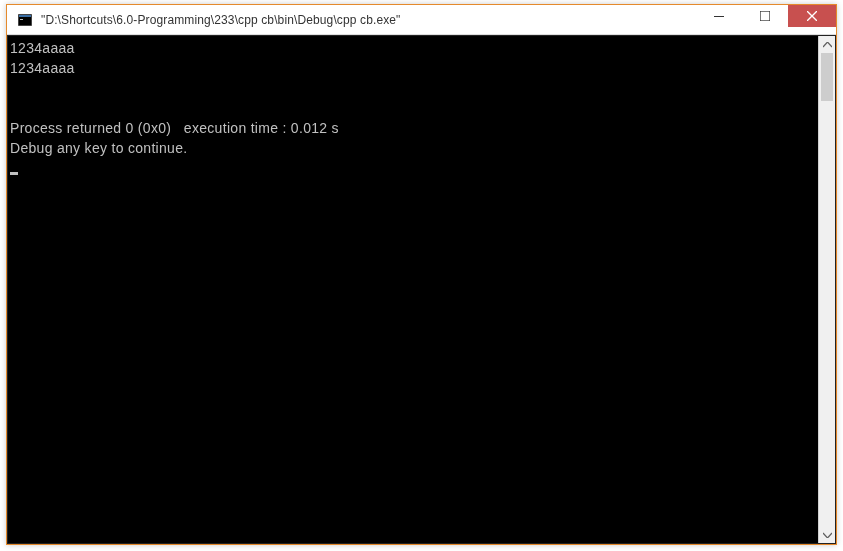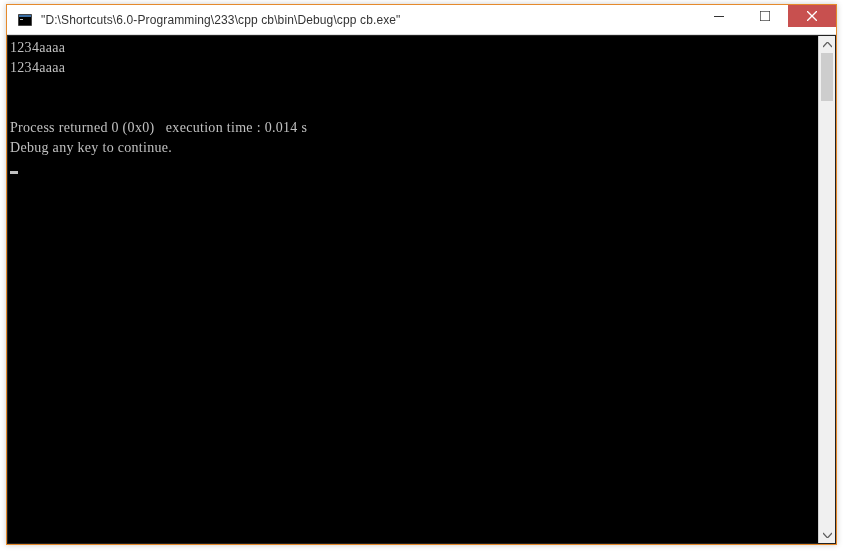--- a/index.html
+++ b/index.html
@@ -28,21 +28,21 @@
       cursor:default;
     }
     .win-btn.min, .win-btn.max { background:#fff; color:#333; }
     .win-btn.close { background:#c8504f; color:#fff; width:48px; }
     .client {
       flex:1; display:flex; flex-direction:column; background:#000; position:relative;
       border:1px solid #222;
     }
     .console {
       flex:1; background:#000; color:#c0c0c0;
-      font-family:Liberation Serif, serif; font-size:14px;
+      font-family:Liberation Sans, sans-serif; font-size:14px;
       line-height:20px; padding:2px 2px 2px 2px; white-space:pre; overflow:hidden;
       letter-spacing:.3px;
     }
     .cursor {
       display:inline-block; width:8px; height:3px; background:#c0c0c0;
       vertical-align:-2px;
     }
     .vscroll {
       position:absolute; right:0; top:0; bottom:0; width:17px; background:#f0f0f0;
       display:flex; flex-direction:column; border-left:1px solid #d0d0d0;
@@ -83,21 +83,21 @@
       </div>
       <div class="win-btn close" title="Close">
         <svg width="10" height="10">
           <line x1="0" y1="0" x2="10" y2="10" stroke="#fff" stroke-width="1.3"></line>
           <line x1="10" y1="0" x2="0" y2="10" stroke="#fff" stroke-width="1.3"></line>
         </svg>
       </div>
     </div>
   </div>
   <div class="client">
-    <div class="console" id="console-out"><div>1234aaaa</div><div>1234aaaa</div><div>&nbsp;</div><div>&nbsp;</div><div>Process returned 0 (0x0)   execution time : 0.014 s</div><div>Debug any key to continue.</div><div><span class="cursor"></span></div></div>
+    <div class="console" id="console-out"><div>1234aaaa</div><div>1234aaaa</div><div>&nbsp;</div><div>&nbsp;</div><div>Process returned 0 (0x0)   execution time : 0.012 s</div><div>Debug any key to continue.</div><div><span class="cursor"></span></div></div>
     <div class="vscroll">
       <div class="btn">
         <svg width="9" height="6">
             <polyline points="0,5 4.5,0 9,5" fill="none" stroke="#606060" stroke-width="1.2"></polyline>
           </svg>
       </div>
       <div class="track">
         <div class="thumb"></div>
       </div>
       <div class="btn">

